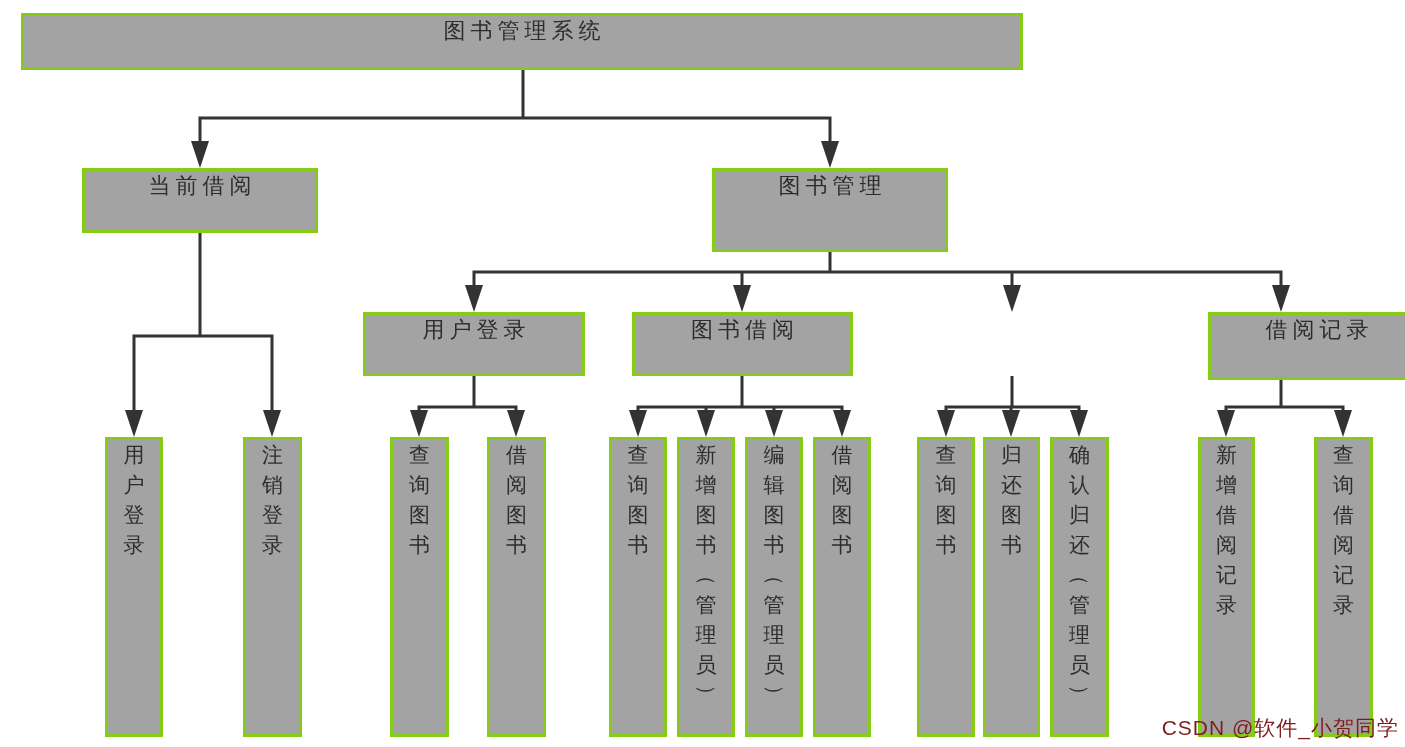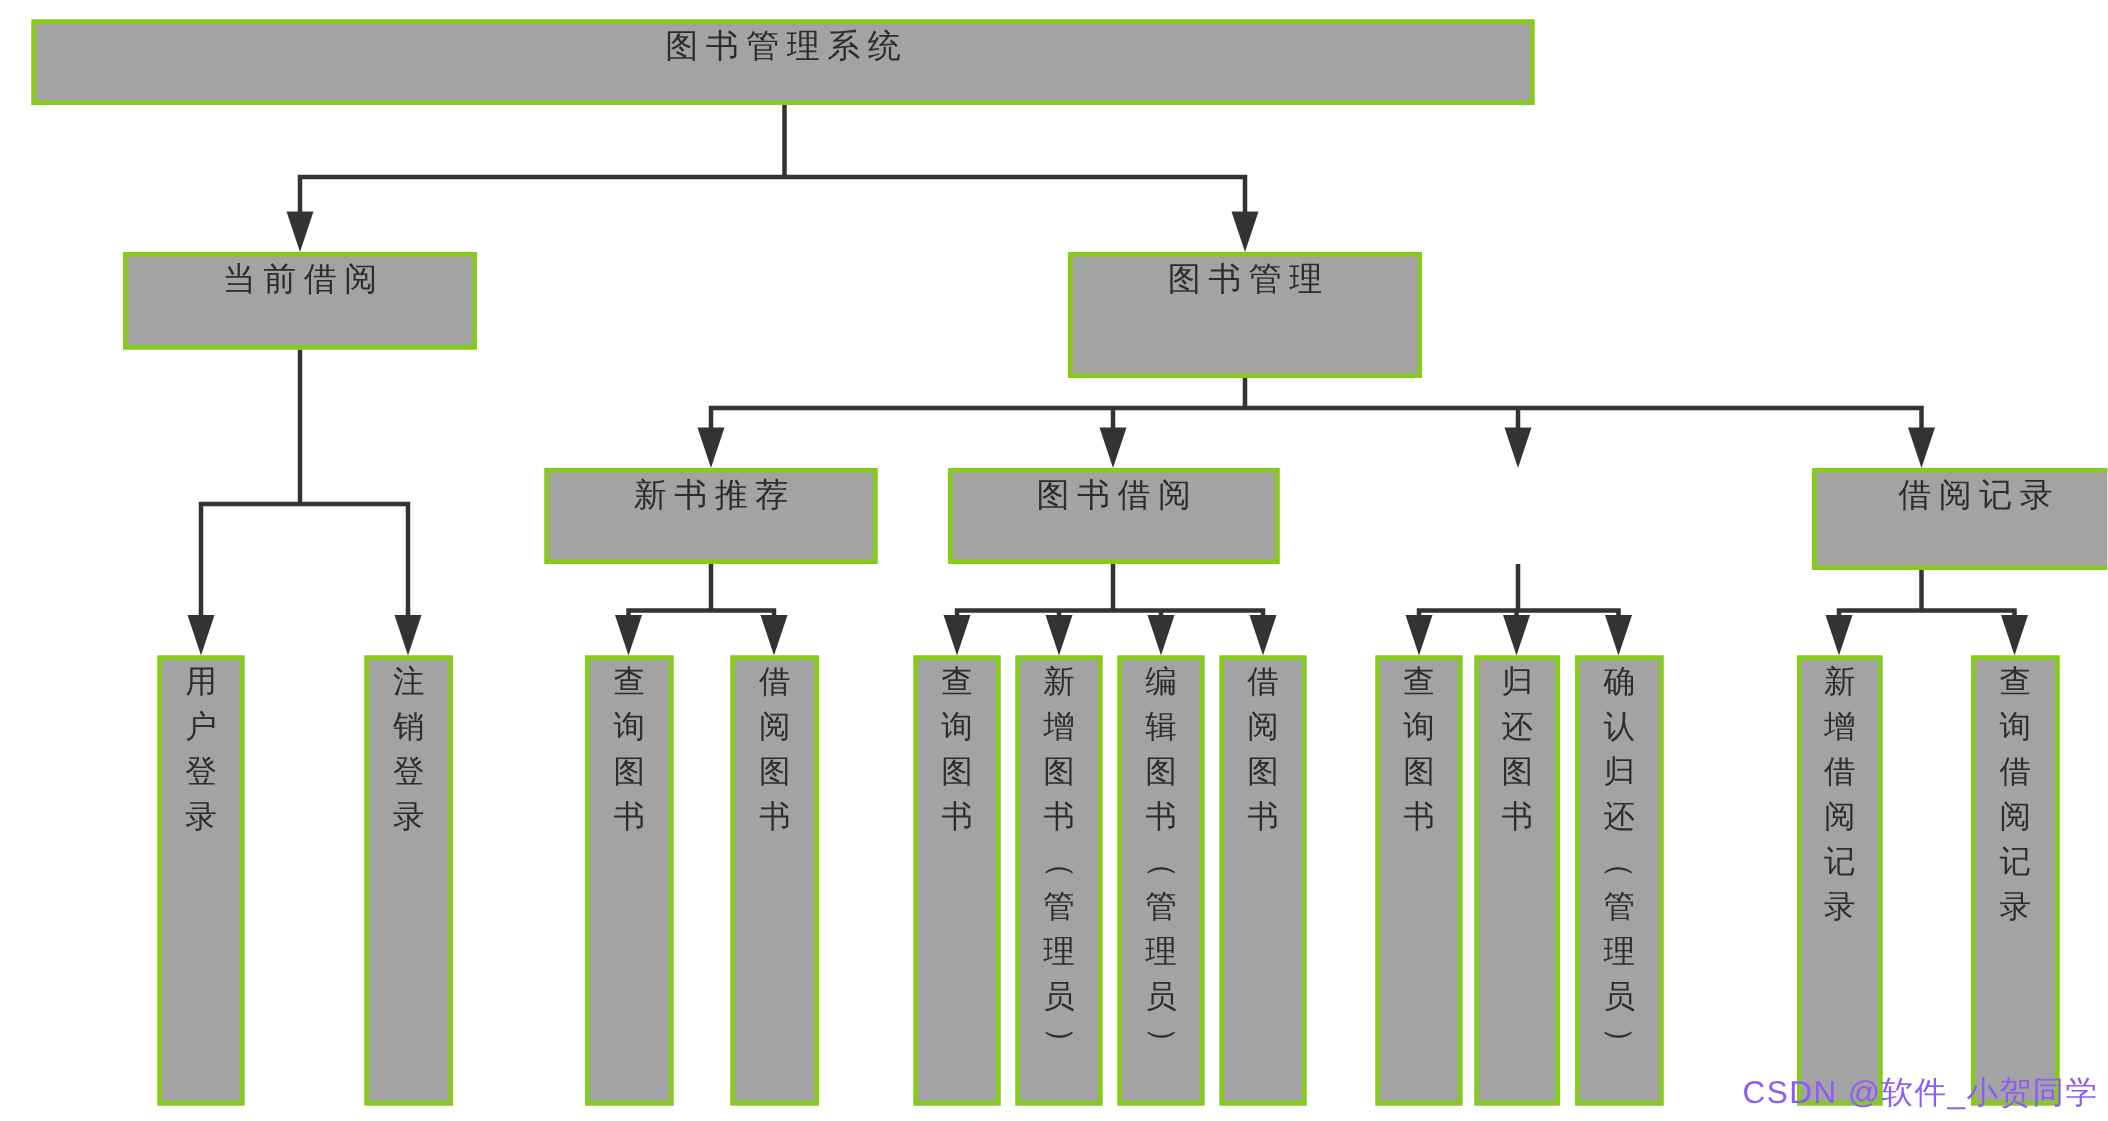--- a/index.html
+++ b/index.html
@@ -92,21 +92,21 @@
   </div>
 
   <div class="node" style="left:82px; top:168px; width:236px; height:65px;">
     <span class="hlabel">当前借阅</span>
   </div>
   <div class="node" style="left:712px; top:168px; width:236px; height:84px;">
     <span class="hlabel">图书管理</span>
   </div>
 
   <div class="node" style="left:363px; top:312px; width:222px; height:64px;">
-    <span class="hlabel">新书推荐</span>
+    <span class="hlabel">用户登录</span>
   </div>
   <div class="node" style="left:632px; top:312px; width:221px; height:64px;">
     <span class="hlabel">图书借阅</span>
   </div>
   <div class="node" style="left:1208px; top:312px; width:218px; height:68px;">
     <span class="hlabel">借阅记录</span>
   </div>
 
   <div class="node" style="left:105px; top:437px; width:58px; height:300px;">
     <span class="vlabel">
@@ -229,15 +229,15 @@
     <span class="vlabel">
         <div>查</div>
         <div>询</div>
         <div>借</div>
         <div>阅</div>
         <div>记</div>
         <div>录</div>
       </span>
   </div>
 
-  <div id="watermark" style="color: #8b5cf6;">CSDN @软件_小贺同学</div>
+  <div id="watermark" style="color: #7f1d1d;">CSDN @软件_小贺同学</div>
 
 </div>
 
 </body></html>

